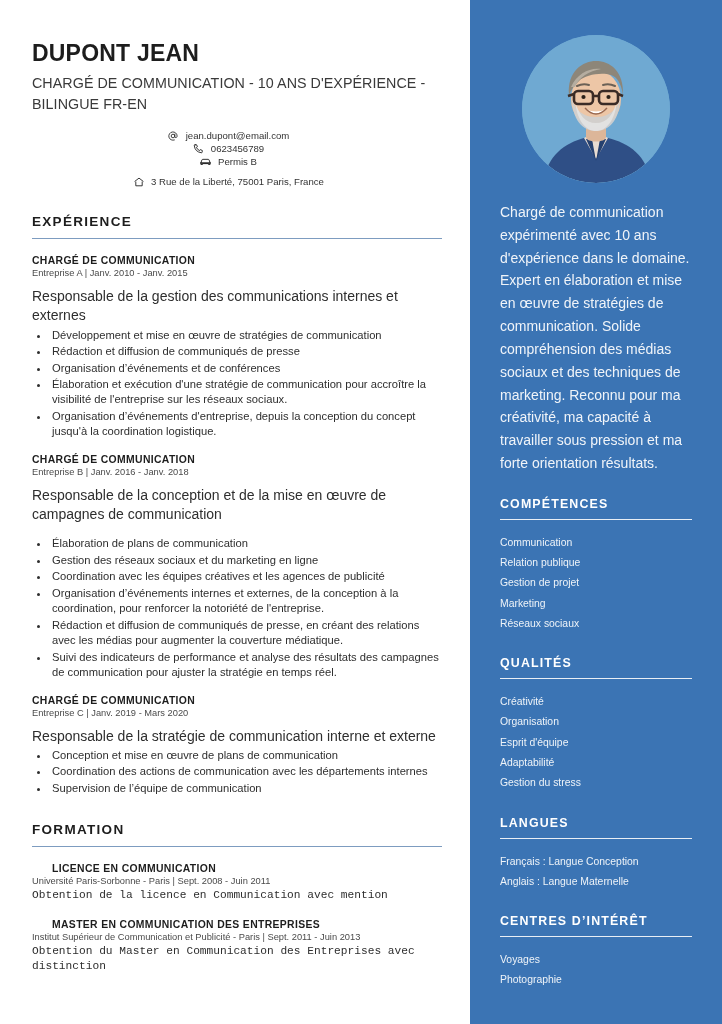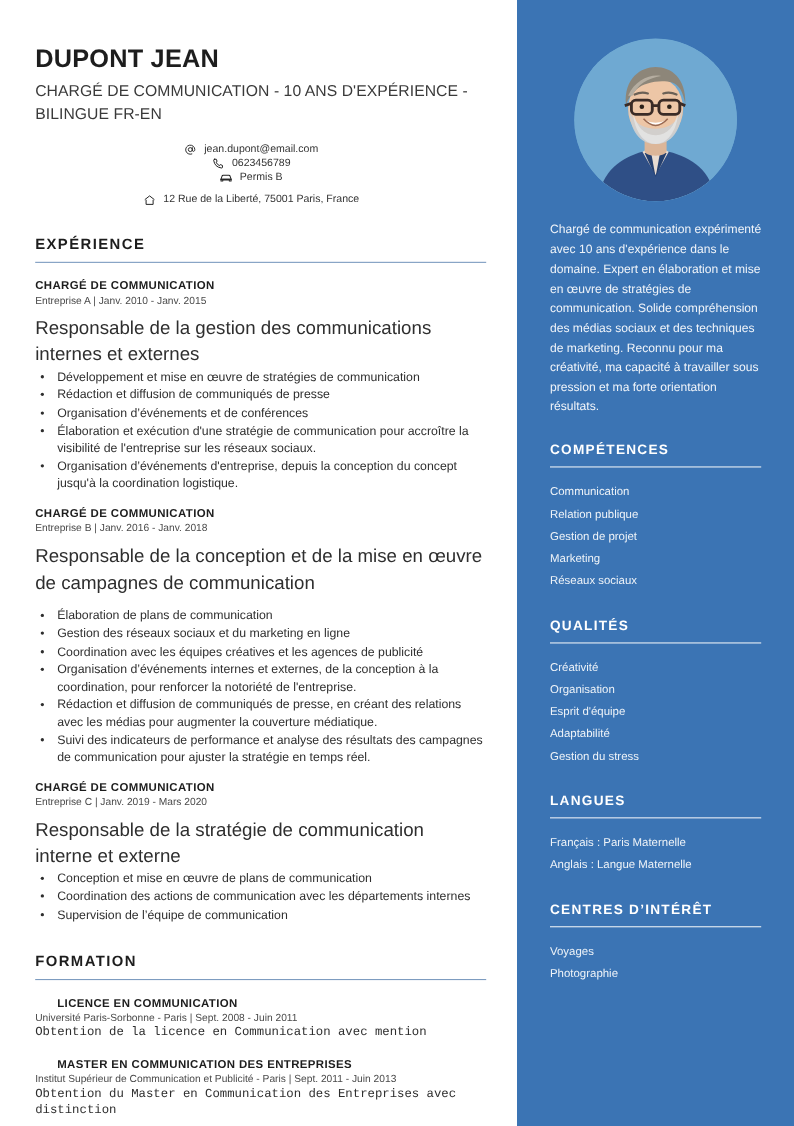--- a/index.html
+++ b/index.html
@@ -93,21 +93,21 @@
     letter-spacing: 0.35px;
     color: #1d1d1d;
     margin-bottom: 2px;
   }
   .entry-meta {
     font-size: 9.3px;
     color: #4a4a4a;
     margin-bottom: 9px;
   }
   .entry-desc {
-    font-size: 17px;
+    font-size: 14px;
     color: #2e2e2e;
     line-height: 1.38;
     margin: 0 0 2px 0;
   }
   .entry-desc.spaced { margin-bottom: 12px; }
 
   ul.bullets {
     margin: 0;
     padding-left: 18px;
     list-style: disc;
@@ -160,21 +160,21 @@
     width: 148px;
     height: 148px;
     border-radius: 50%;
     background: #6fa9d2;
     overflow: hidden;
     position: relative;
   }
   .photo svg { display: block; width: 100%; height: 100%; }
 
   .summary {
-    font-size: 11px;
+    font-size: 14px;
     line-height: 1.63;
     color: #f0f4f9;
     margin-bottom: 22px;
   }
 
   .side-title {
     font-size: 12.4px;
     font-weight: bold;
     letter-spacing: 1.15px;
     color: #ffffff;
@@ -237,21 +237,21 @@
       </div>
 
       <div class="contact-row">
         <div class="contact-item">
           <span class="ic">
             <svg width="12" height="12" viewBox="0 0 24 24" fill="none" stroke="currentColor" stroke-width="1.8" stroke-linecap="round" stroke-linejoin="round">
               <path d="M3.8 10.6 12 4.2l8.2 6.4"></path>
               <path d="M5.6 12v7.6h12.8V12"></path>
             </svg>
           </span>
-          <span>12 Rue de la Liberté, 75001 Paris, France</span>
+          <span>3 Rue de la Liberté, 75001 Paris, France</span>
         </div>
       </div>
     </div>
 
     <div class="section-title">EXPÉRIENCE</div>
     <div class="section-rule"></div>
 
     <div class="entry">
       <div class="entry-title">CHARGÉ DE COMMUNICATION</div>
       <div class="entry-meta">Entreprise A | Janv. 2010 - Janv. 2015</div>
@@ -374,21 +374,21 @@
       <div class="side-item">Créativité</div>
       <div class="side-item">Organisation</div>
       <div class="side-item">Esprit d'équipe</div>
       <div class="side-item">Adaptabilité</div>
       <div class="side-item">Gestion du stress</div>
     </div>
 
     <div class="side-title">LANGUES</div>
     <div class="side-rule"></div>
     <div class="side-list">
-      <div class="side-item">Français : Paris Maternelle</div>
+      <div class="side-item">Français : Langue Conception</div>
       <div class="side-item">Anglais : Langue Maternelle</div>
     </div>
 
     <div class="side-title">CENTRES D’INTÉRÊT</div>
     <div class="side-rule"></div>
     <div class="side-list">
       <div class="side-item">Voyages</div>
       <div class="side-item">Photographie</div>
     </div>
 

